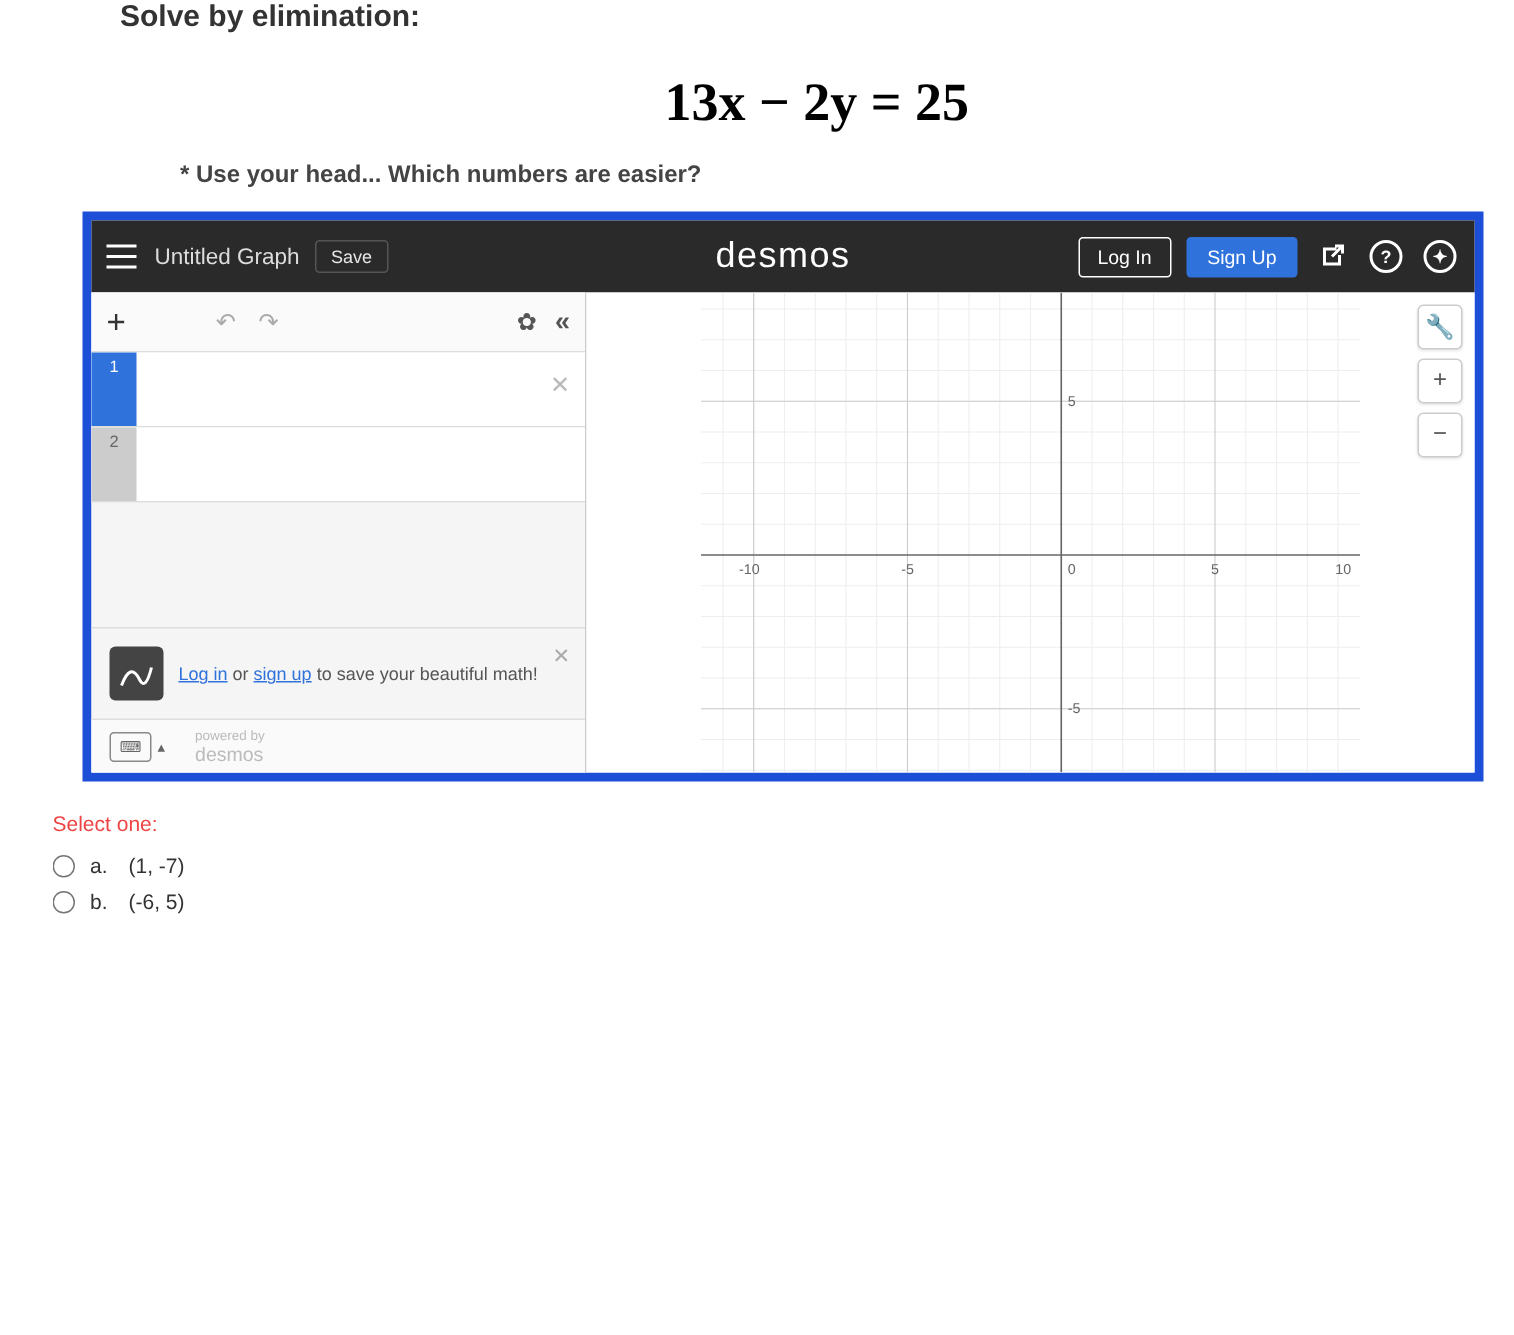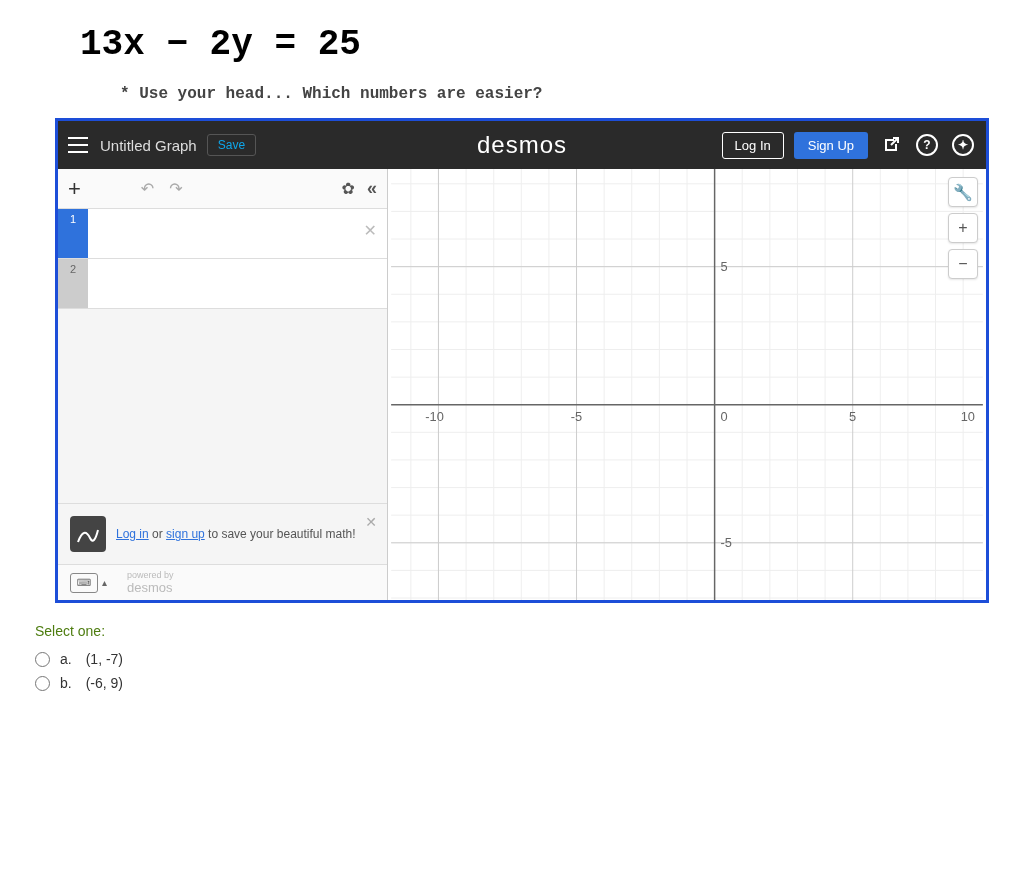--- a/index.html
+++ b/index.html
@@ -14,61 +14,60 @@
   .question-area {
     padding: 0 0 0 80px;
   }
   .q-title {
     font-size: 20px;
     font-weight: bold;
     color: #333;
     margin-top: 0;
   }
   .handwriting {
-    font-family: Liberation Mono, monospace;
+    font-family: Liberation Serif, serif;
     font-size: 36px;
     font-weight: bold;
     color: #000;
-    text-align: left;
+    text-align: center;
     margin: 20px 0 10px 0;
     line-height: 1.4;
   }
   .hint {
     font-size: 16px;
     font-weight: bold;
     color: #444;
     margin: 15px 0 15px 40px;
-    font-family: Liberation Mono, monospace;
   }
   .desmos-frame {
     margin: 0 20px 0 55px;
-    border: 3px solid #1d4ed8;
+    border: 6px solid #1d4ed8;
     position: relative;
-    height: 485px;
+    height: 380px;
     background: #fff;
   }
   .dm-header {
     height: 48px;
     background: #2a2a2a;
     display: flex;
     align-items: center;
     padding: 0 10px;
     color: #fff;
   }
   .dm-hamburger {
     width: 20px; height: 16px;
     display: flex; flex-direction: column; justify-content: space-between;
     margin-right: 12px;
   }
   .dm-hamburger span { display:block; height:2px; background:#fff; }
   .dm-graph-title { font-size: 15px; color:#ddd; }
   .dm-save-btn {
     margin-left: 10px; padding: 3px 10px;
     border: 1px solid #555; border-radius:3px;
-    font-size: 12px; color:#0ea5e9;
+    font-size: 12px; color:#e5e5e5;
   }
   .dm-logo {
     position: absolute; left: 50%; transform: translateX(-50%);
     font-size: 24px; font-weight: 400; letter-spacing: 1px;
   }
   .dm-right-btns {
     margin-left: auto; display:flex; align-items:center; gap:10px;
   }
   .dm-login {
     border:1px solid #fff; padding:5px 12px; border-radius:3px;
@@ -139,29 +138,30 @@
     position:absolute; right:8px; top:8px; display:flex; flex-direction:column; gap:6px;
   }
   .dm-tool-btn {
     width:30px;height:30px;background:#fff;border:1px solid #ccc;border-radius:4px;
     display:flex;align-items:center;justify-content:center;font-size:16px;color:#555;
     box-shadow:0 1px 2px rgba(0,0,0,0.1);
   }
   .answer-area {
     padding: 20px 0 0 35px;
   }
-  .select-one { font-size:14px; color:#4d7c0f; margin-bottom:12px; }
+  .select-one { font-size:14px; color:#ef4444; margin-bottom:12px; }
   .option { display:flex; align-items:center; gap:10px; font-size:14px; color:#333; margin:8px 0; }
   .option input { width:15px; height:15px; }
   .option-letter { margin-right:4px; }
 </style>
 </head>
 <body>
 
 <div class="question-area">
+  <div class="q-title">Solve by elimination:</div>
   <div class="handwriting">
     <div>13x − 2y = 25</div>
   </div>
   <div class="hint">* Use your head... Which numbers are easier?</div>
 </div>
 
 <div class="desmos-frame">
   <div class="dm-header">
     <div class="dm-hamburger">
         <span></span>
@@ -300,15 +300,15 @@
 <div class="answer-area">
   <div class="select-one">Select one:</div>
   <label class="option">
     <input type="radio" name="ans" style="">
     <span class="option-letter">a.</span>
     <span>(1, -7)</span>
   </label>
   <label class="option">
     <input type="radio" name="ans" style="">
     <span class="option-letter">b.</span>
-    <span>(-6, 9)</span>
+    <span>(-6, 5)</span>
   </label>
 </div>
 
 </body></html>

